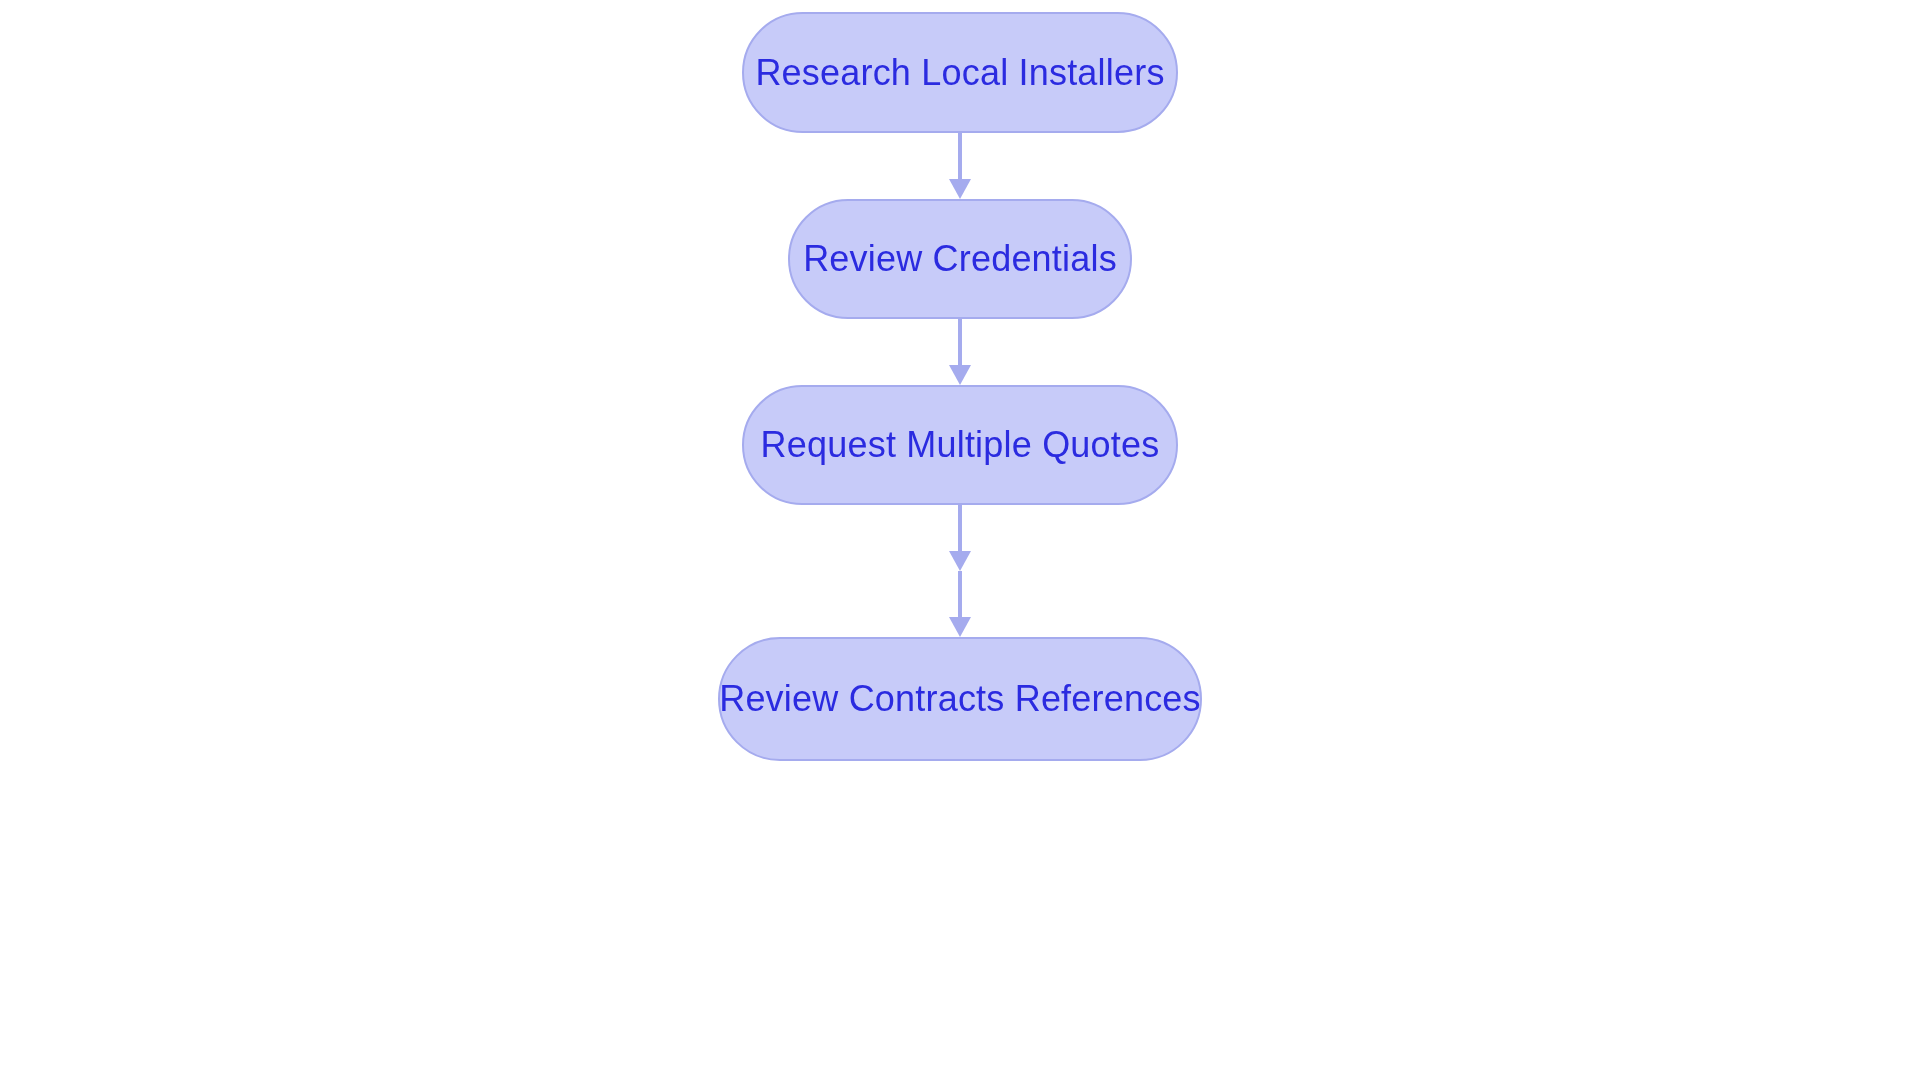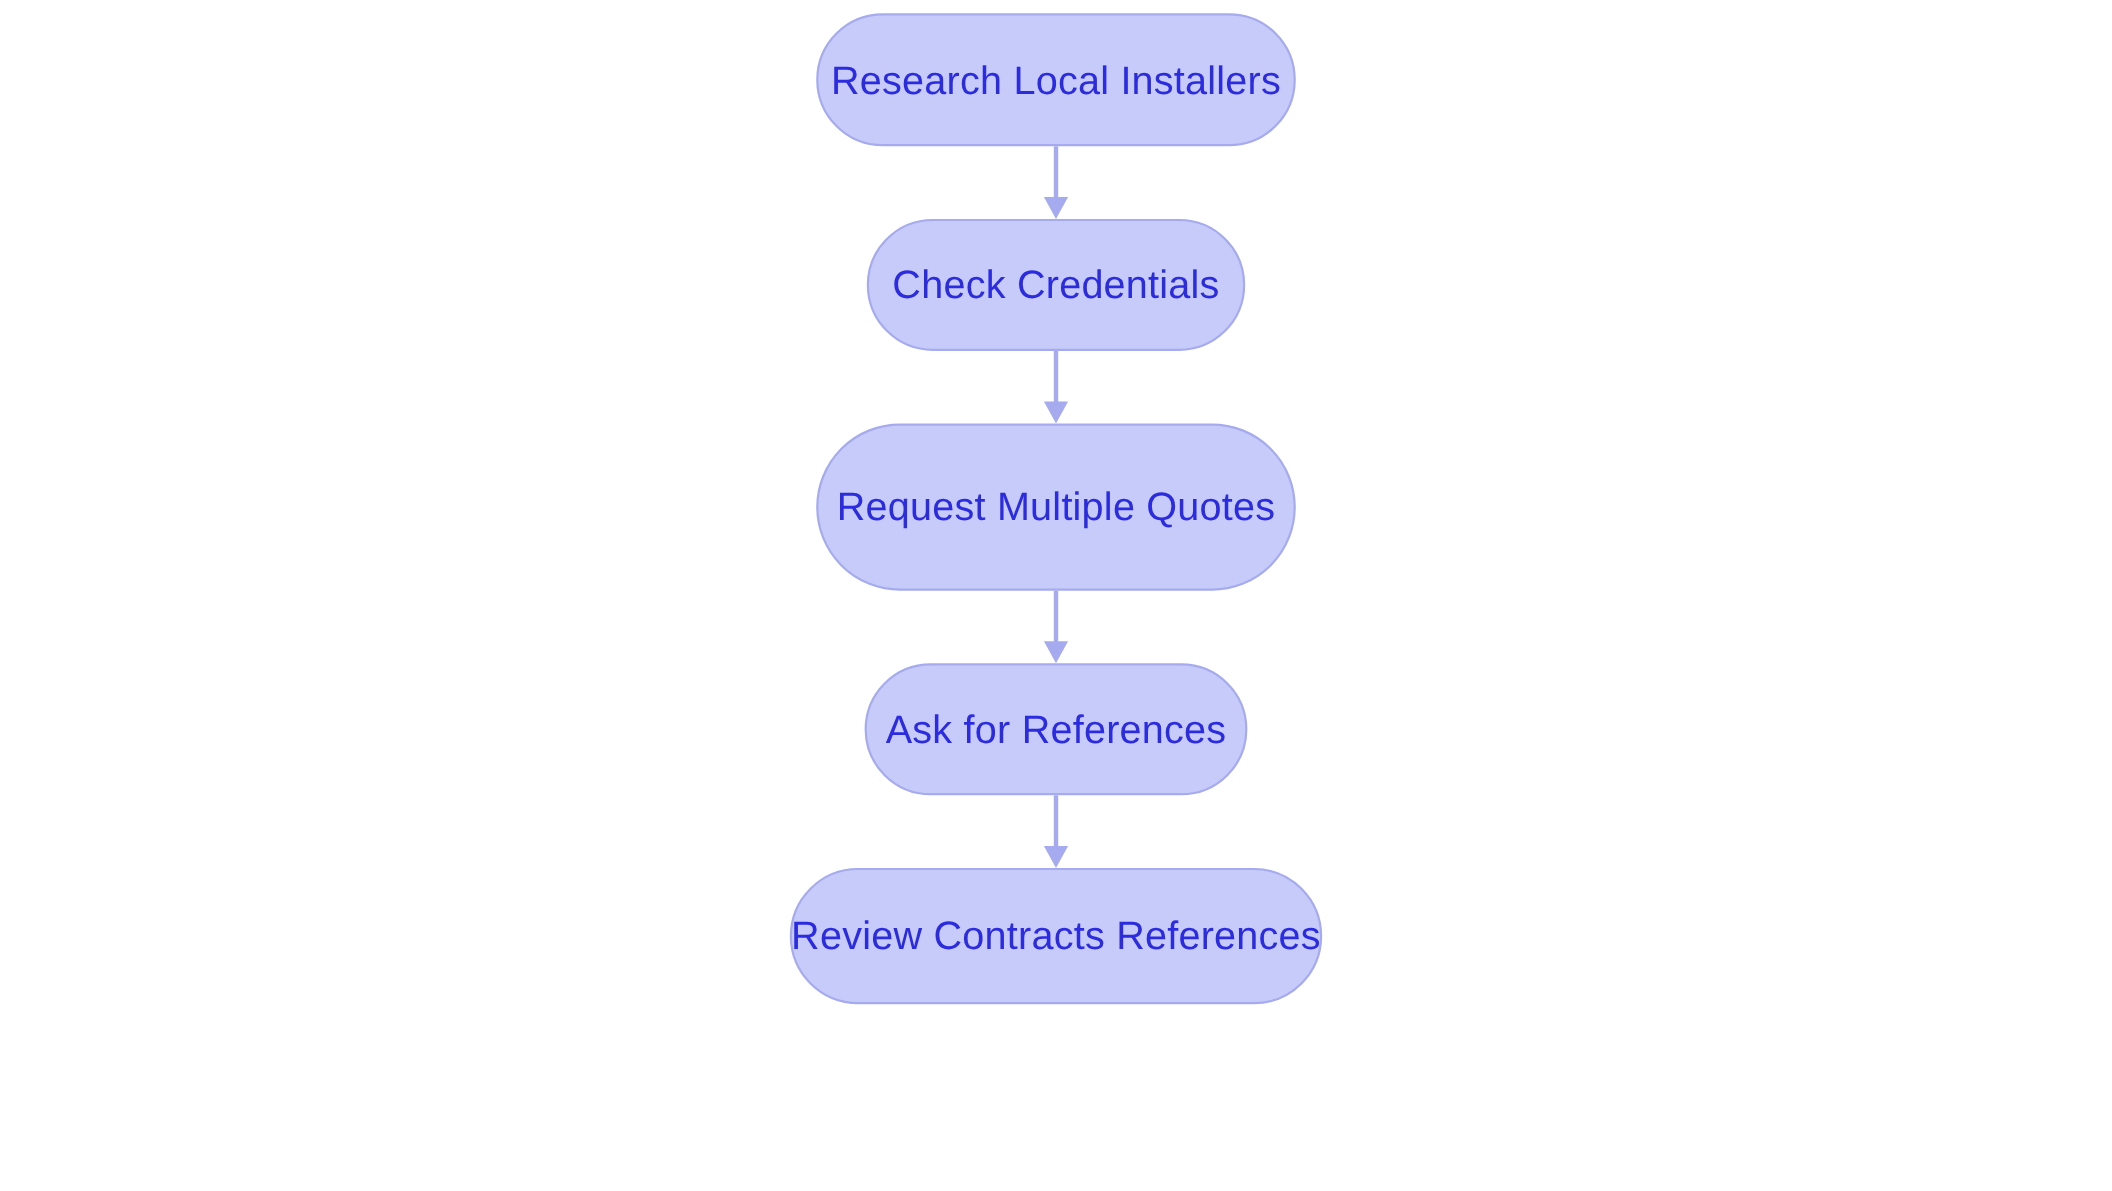--- a/index.html
+++ b/index.html
@@ -51,21 +51,21 @@
   }
 
   .node-label {
     display: block;
     padding: 0 6px;
   }
 
   
   .node.n0 { width: 436px; height: 121px; margin-top: 12px; }
   .node.n1 { width: 344px; height: 120px; }
-  .node.n2 { width: 436px; height: 152px; }
+  .node.n2 { width: 436px; height: 120px; }
   .node.n3 { width: 348px; height: 120px; }
   .node.n4 { width: 484px; height: 124px; }
 
   .connector {
     position: relative;
     width: 22px;
     height: 66px;
     display: flex;
     align-items: flex-start;
     justify-content: center;
@@ -100,40 +100,37 @@
     <div class="node n0">
       <span class="node-label">Research Local Installers</span>
     </div>
 
     <div class="connector">
       <span class="stem"></span>
       <span class="head"></span>
     </div>
 
     <div class="node n1">
-      <span class="node-label">Check Credentials</span>
+      <span class="node-label">Review Credentials</span>
     </div>
 
     <div class="connector">
       <span class="stem"></span>
       <span class="head"></span>
     </div>
 
     <div class="node n2">
       <span class="node-label">Request Multiple Quotes</span>
     </div>
 
     <div class="connector">
       <span class="stem"></span>
       <span class="head"></span>
     </div>
 
-    <div class="node n3">
-      <span class="node-label">Ask for References</span>
-    </div>
 
     <div class="connector">
       <span class="stem"></span>
       <span class="head"></span>
     </div>
 
     <div class="node n4">
       <span class="node-label">Review Contracts References</span>
     </div>
 

